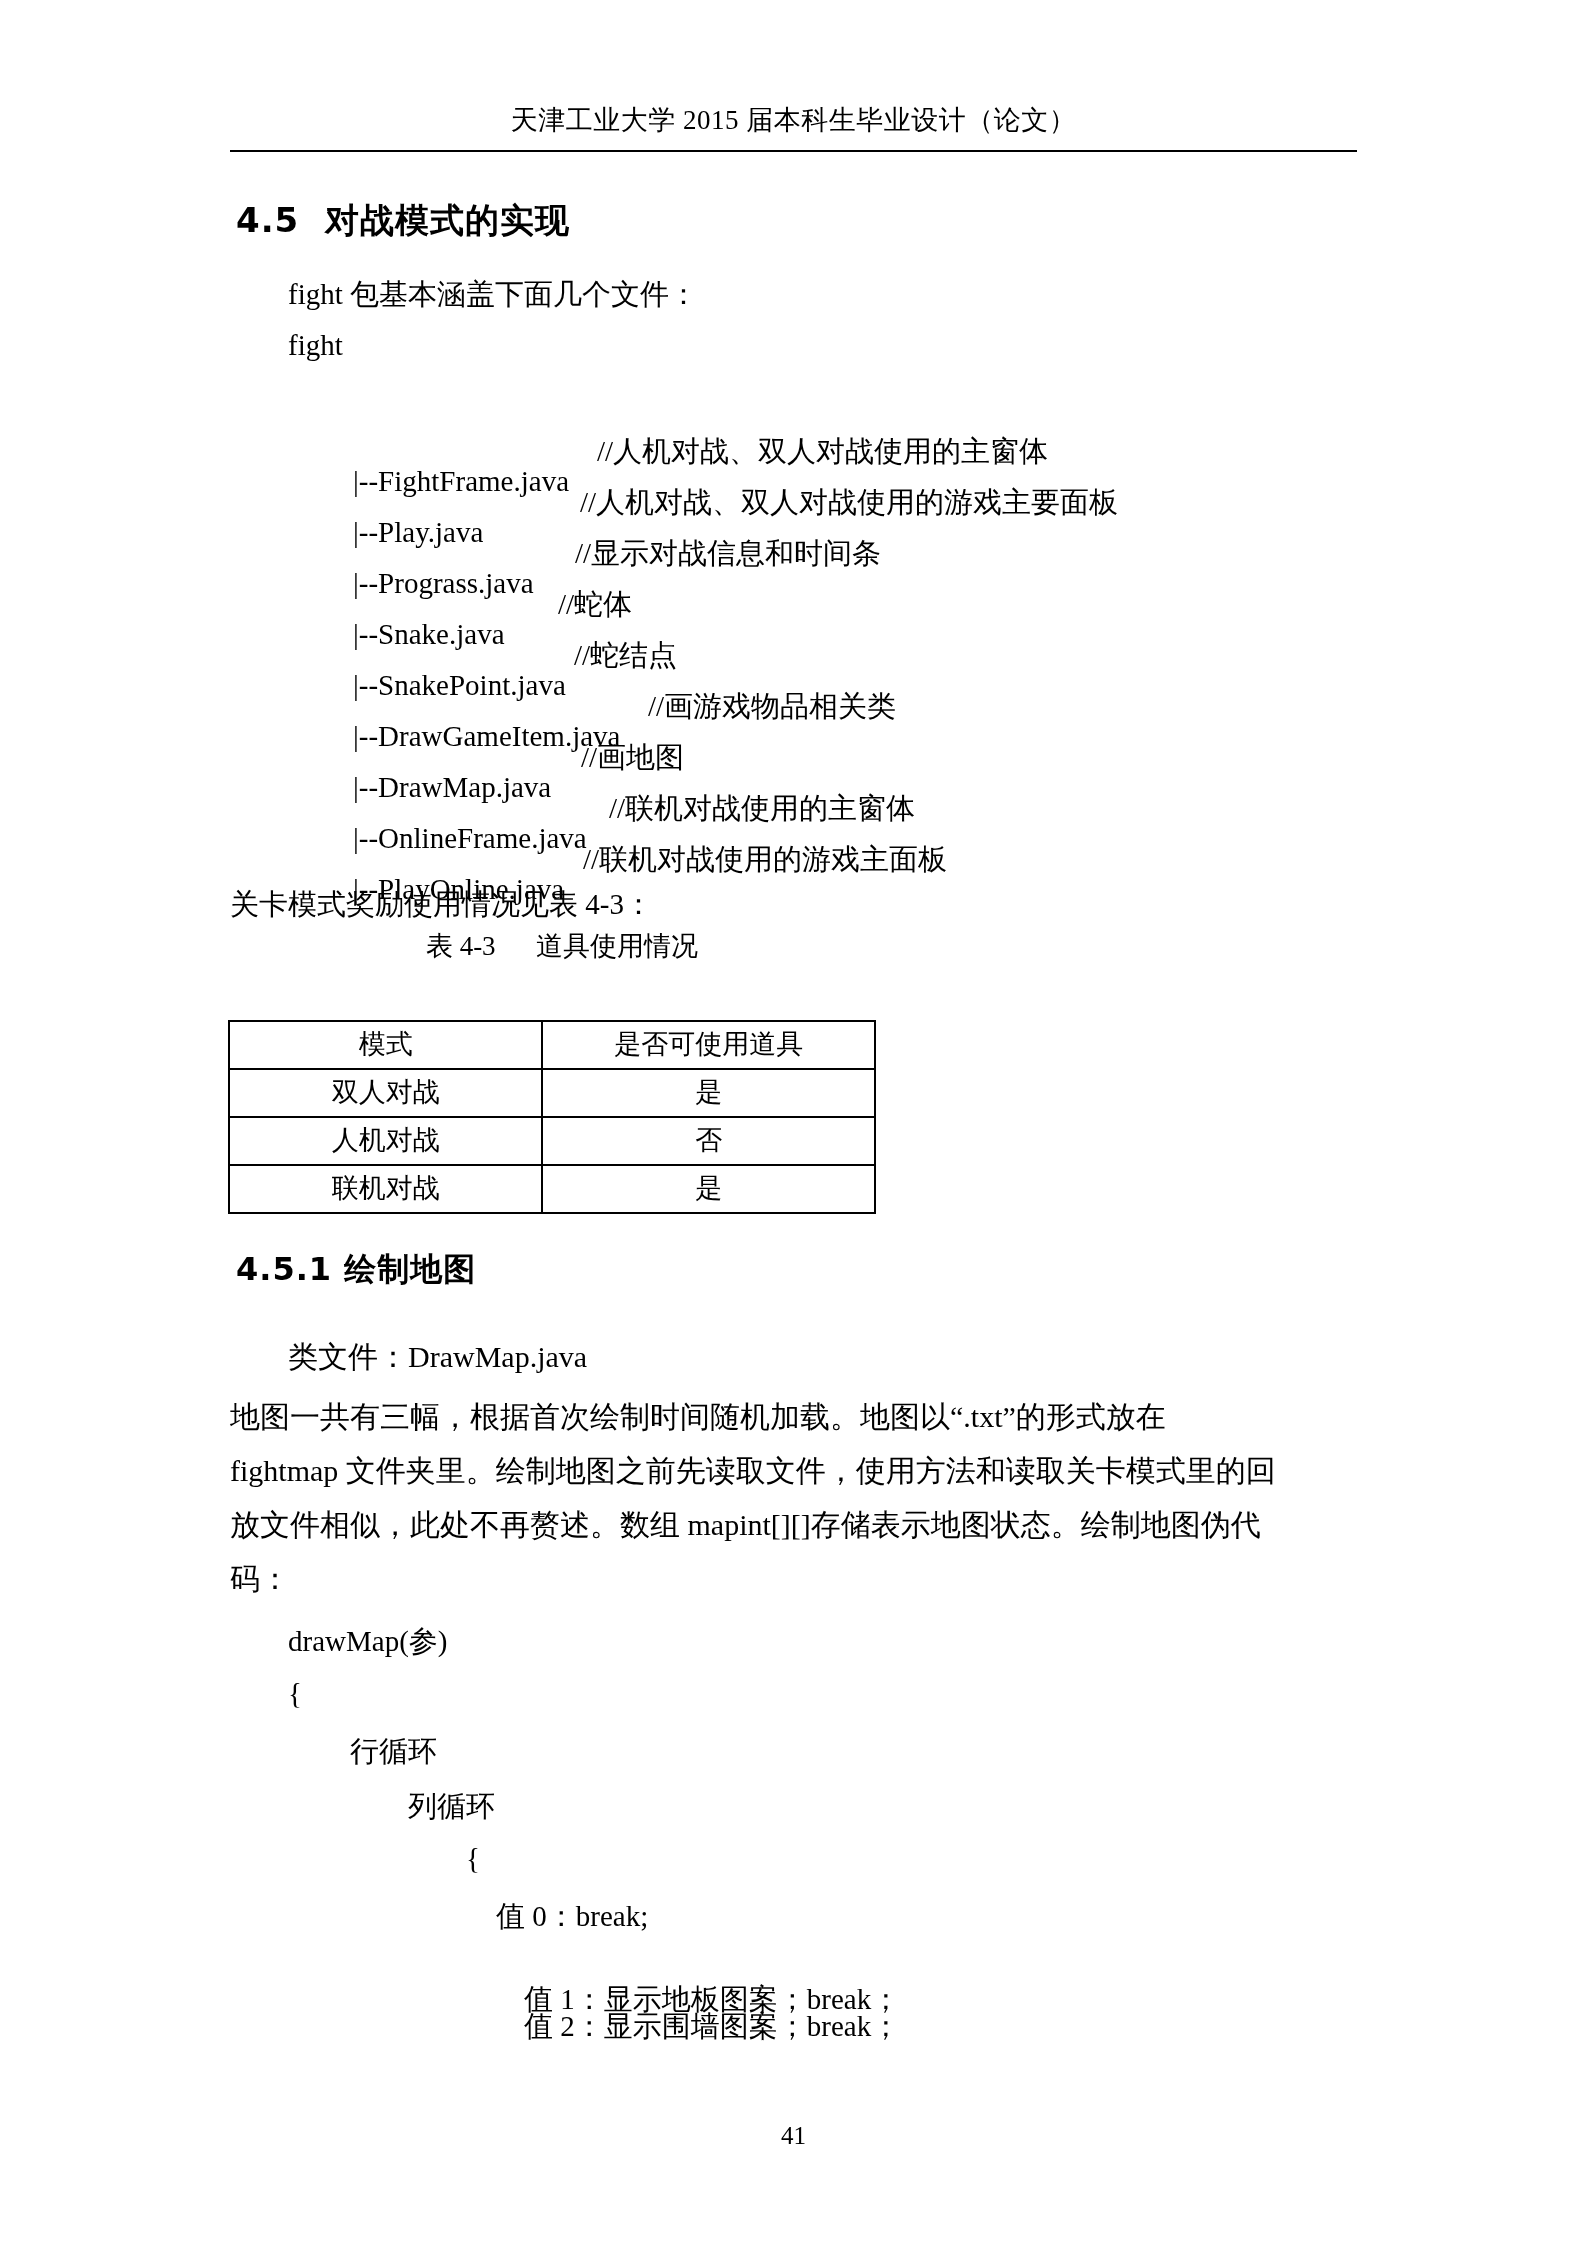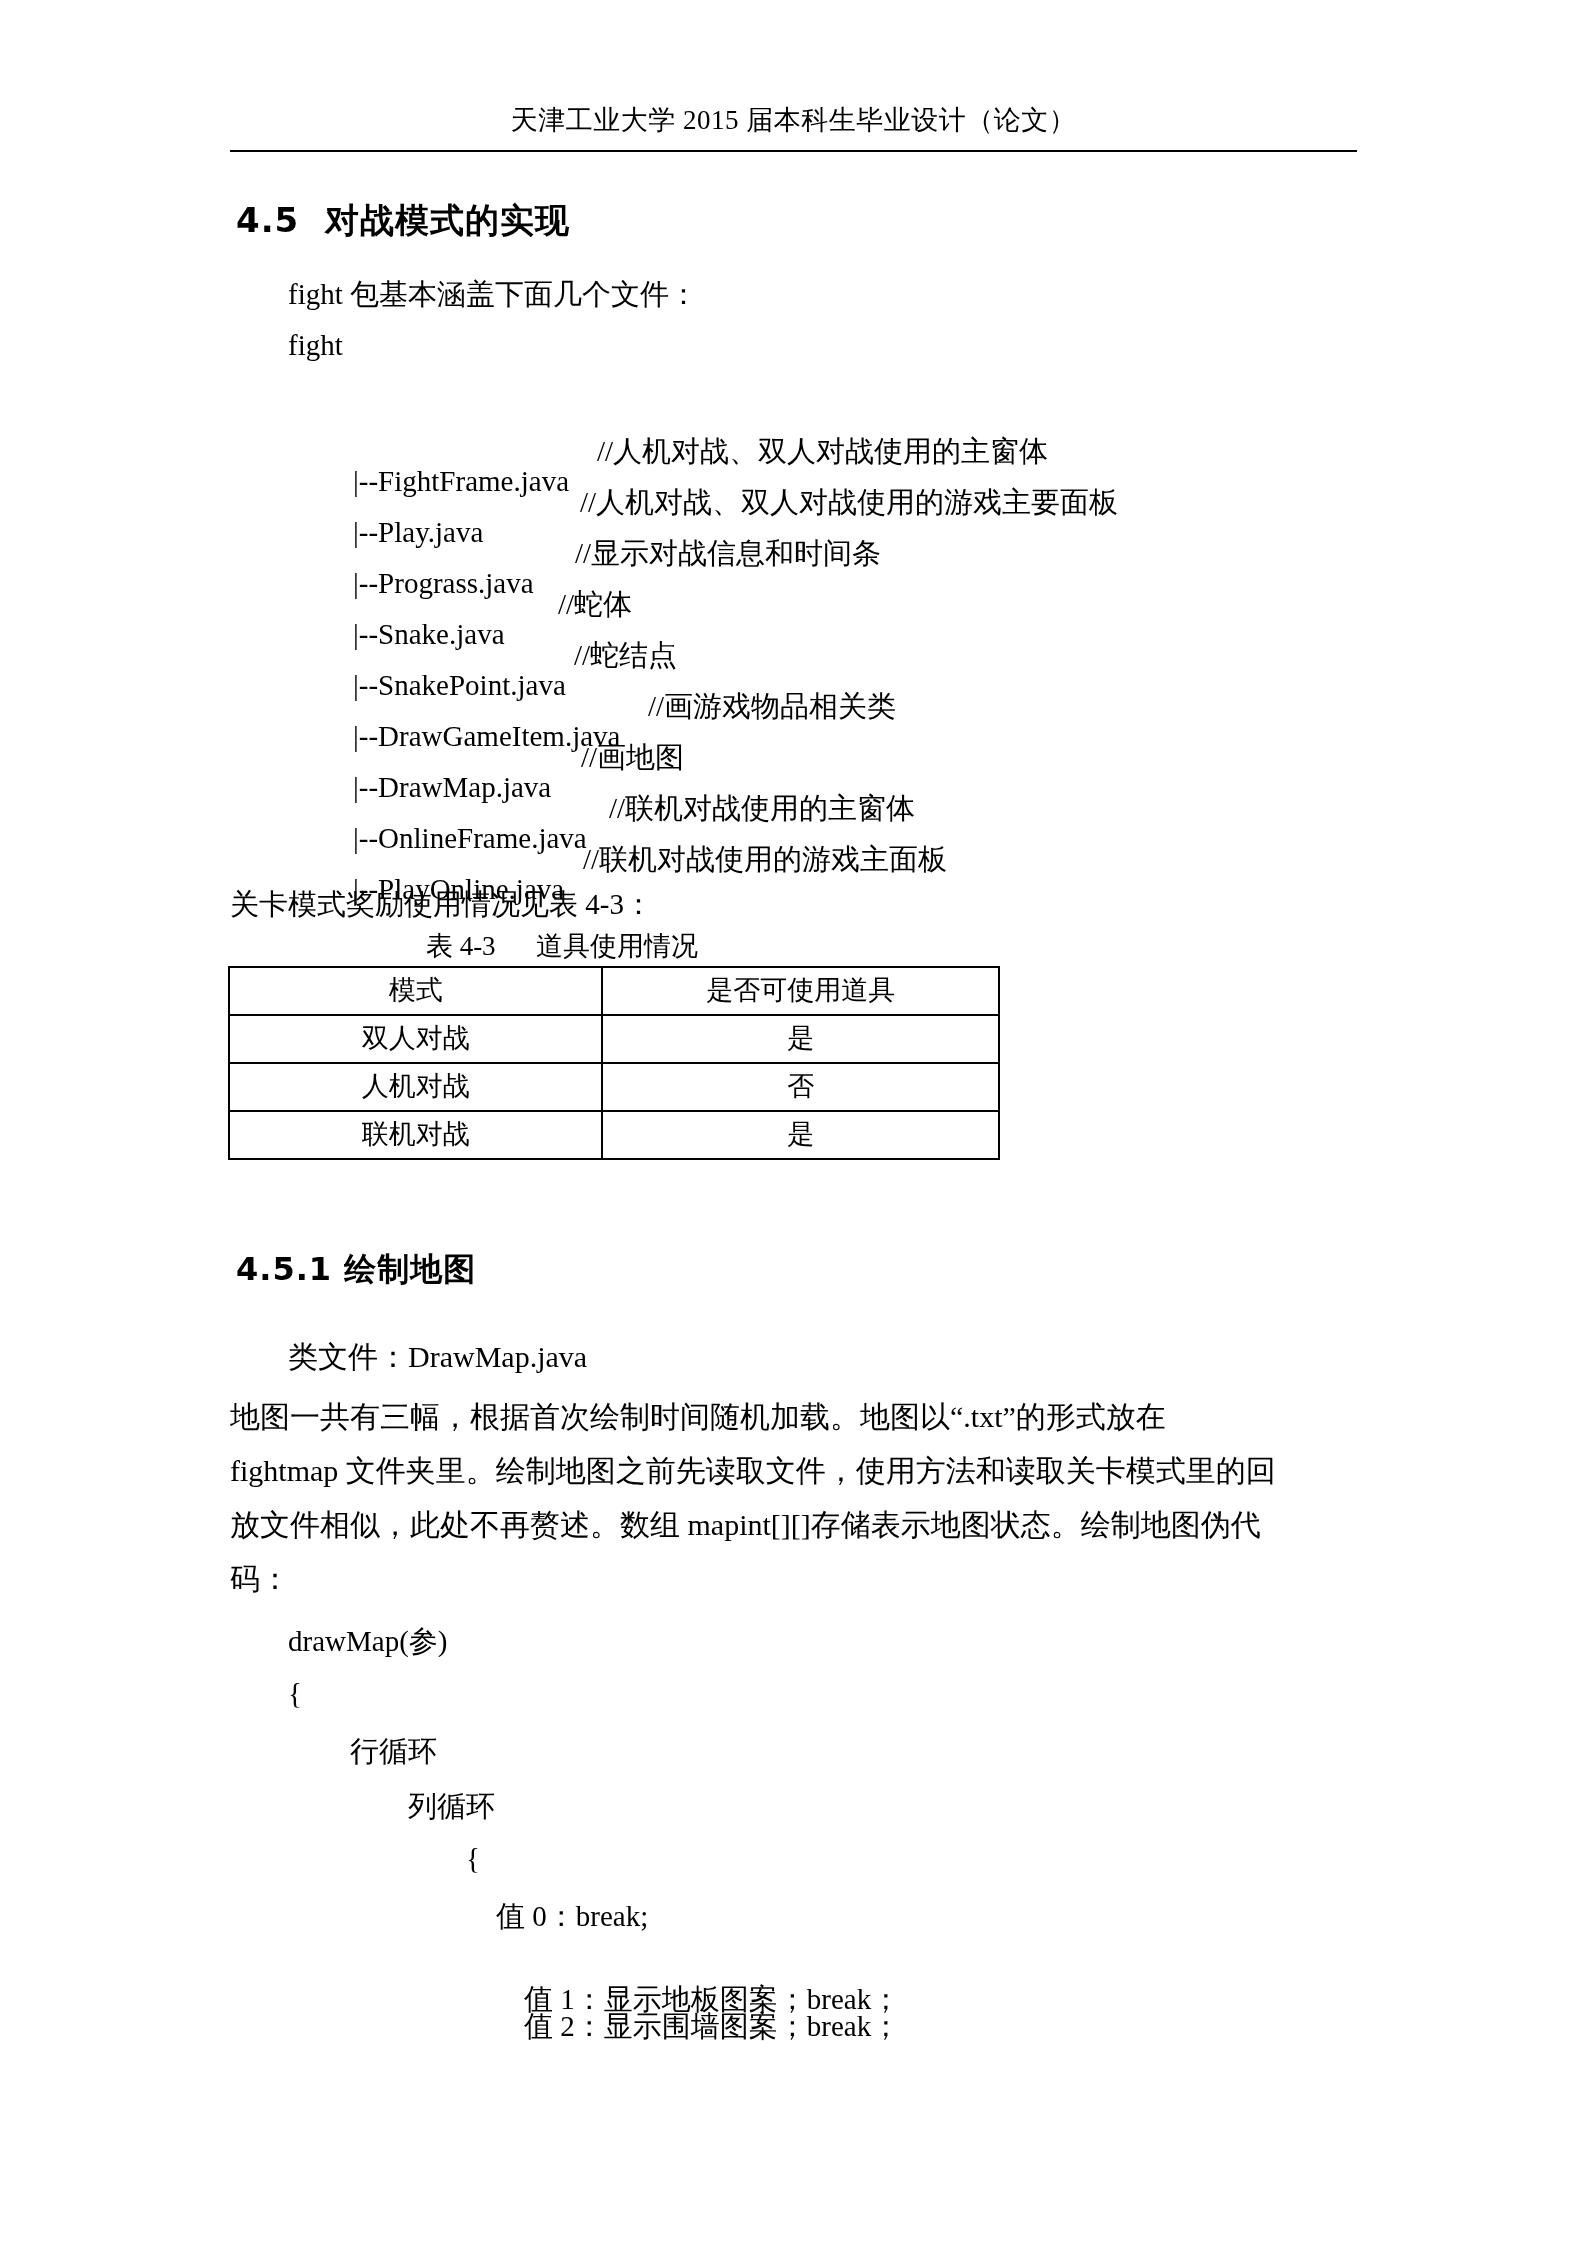--- a/index.html
+++ b/index.html
@@ -80,23 +80,23 @@
     position: absolute;
     top: 928px;
     left: 228px;
     width: 668px;
     text-align: center;
     font-size: 27px;
     white-space: pre;
   }
   table.doc-table {
     position: absolute;
-    top: 966px;
+    top: 1020px;
     left: 228px;
-    width: 772px;
+    width: 648px;
     border-collapse: collapse;
     font-size: 27px;
   }
   table.doc-table td {
     border: 2px solid #000000;
     text-align: center;
     height: 40px;
     padding: 2px 0 4px 0;
     line-height: 1.0;
   }
@@ -214,14 +214,15 @@
 
   <div class="code-line" style="top:1622px; left:288px;">drawMap(参)</div>
   <div class="code-line" style="top:1677px; left:288px;">{</div>
   <div class="code-line" style="top:1732px; left:350px;">行循环</div>
   <div class="code-line" style="top:1787px; left:408px;">列循环</div>
   <div class="code-line" style="top:1842px; left:466px;">{</div>
   <div class="code-line" style="top:1897px; left:496px;">值 0：break;</div>
   <div class="code-line" style="top:1980px; left:524px;">值 1：显示地板图案；break；</div>
   <div class="code-line" style="top:2007px; left:524px;">值 2：显示围墙图案；break；</div>
 
+  <div class="page-number">41</div>
 
 </div>
 
 </body></html>

